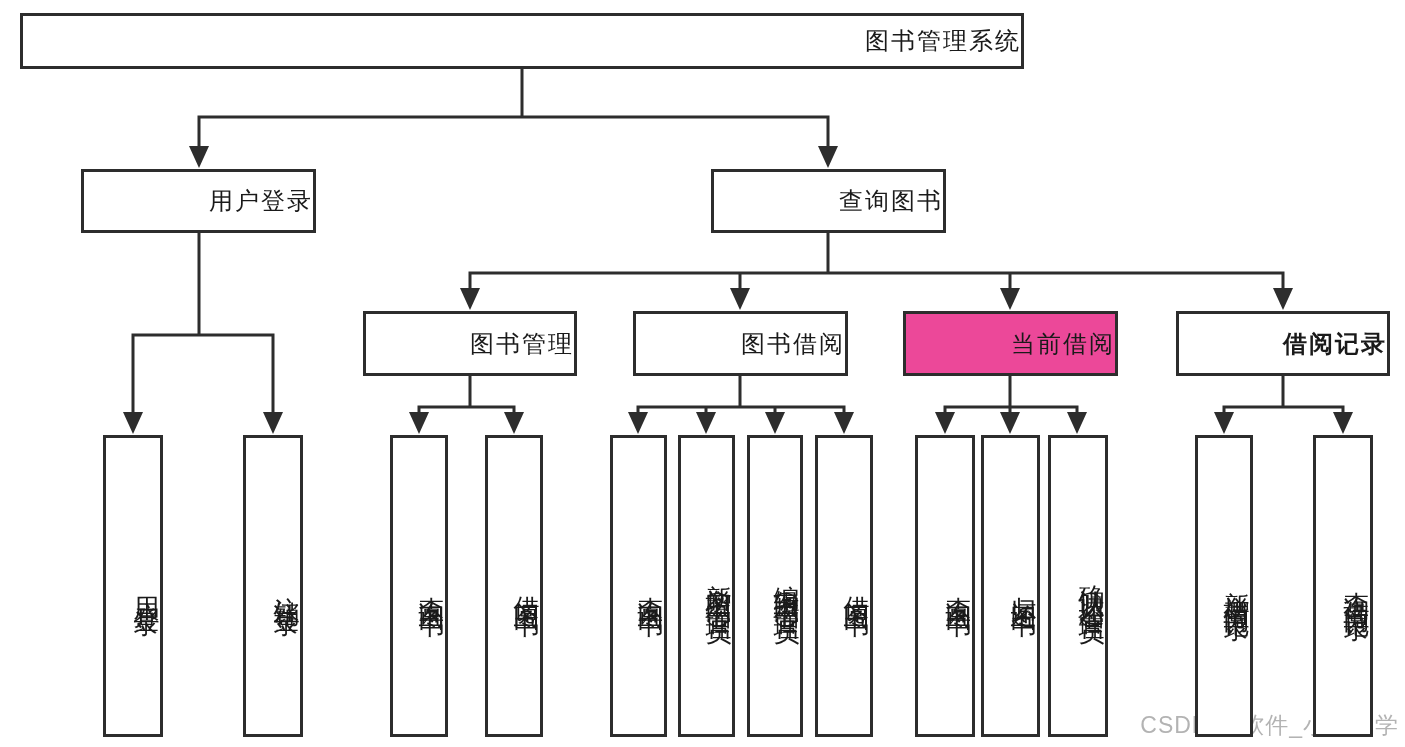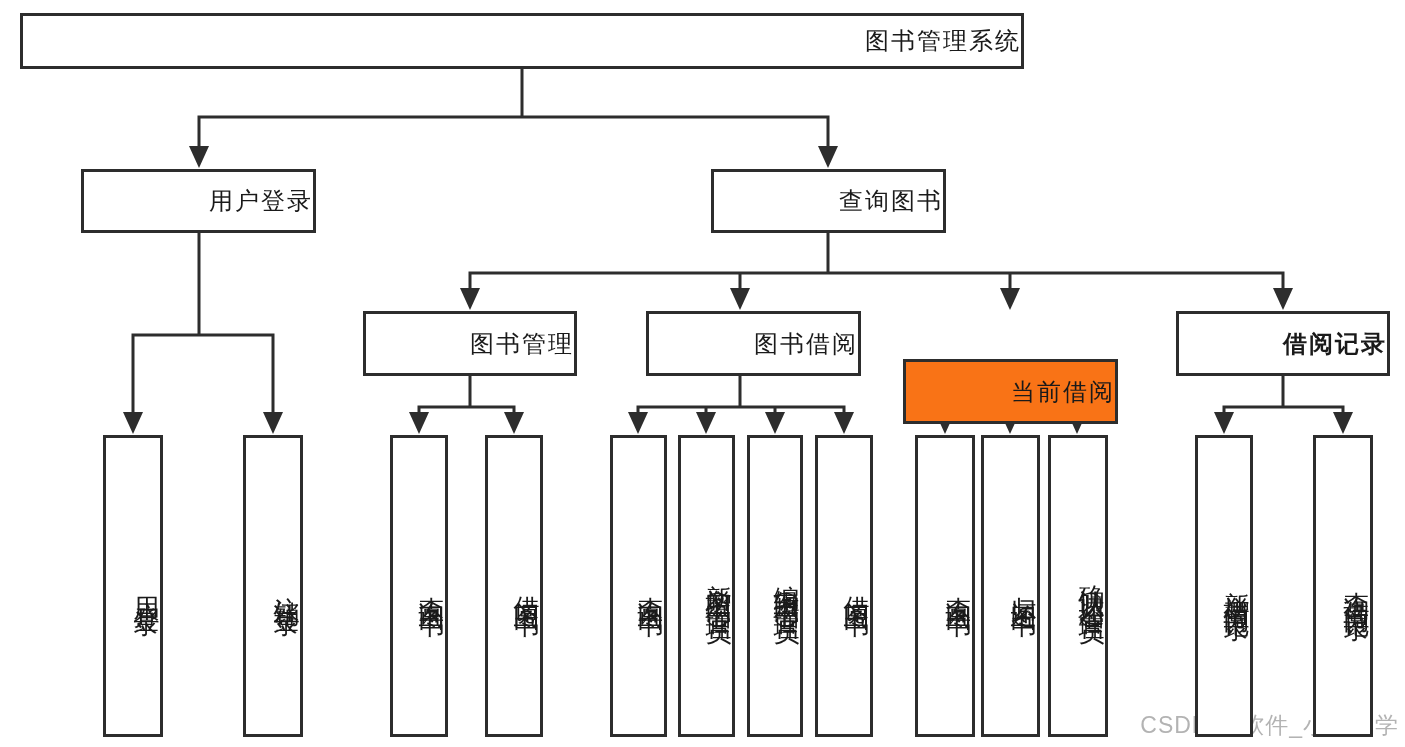--- a/index.html
+++ b/index.html
@@ -81,24 +81,24 @@
     </div>
     <div class="node h" style="left: 81px; top: 169px; width: 235px; height: 64px; border-color: rgb(45, 45, 45); background: rgb(255, 255, 255);">
       <span class="label">用户登录</span>
     </div>
     <div class="node h" style="left: 711px; top: 169px; width: 235px; height: 64px; border-color: rgb(45, 45, 45); background: rgb(255, 255, 255);">
       <span class="label">查询图书</span>
     </div>
     <div class="node h" style="left: 363px; top: 311px; width: 214px; height: 65px; border-color: rgb(45, 45, 45); background: rgb(255, 255, 255);">
       <span class="label">图书管理</span>
     </div>
-    <div class="node h" style="left: 633px; top: 311px; width: 215px; height: 65px; border-color: rgb(45, 45, 45); background: rgb(255, 255, 255); margin-left: 13px;">
+    <div class="node h" style="left: 633px; top: 311px; width: 215px; height: 65px; border-color: rgb(45, 45, 45); background: rgb(255, 255, 255);">
       <span class="label">图书借阅</span>
     </div>
-    <div class="node h" style="left: 903px; top: 311px; width: 215px; height: 65px; border-color: rgb(45, 45, 45); background: #f97316; margin-top: 48px;">
+    <div class="node h" style="left: 903px; top: 311px; width: 215px; height: 65px; border-color: rgb(45, 45, 45); background: #ec4899;">
       <span class="label">当前借阅</span>
     </div>
     <div class="node h" style="left: 1176px; top: 311px; width: 214px; height: 65px; border-color: rgb(45, 45, 45); background: rgb(255, 255, 255); font-weight: bold;">
       <span class="label">借阅记录</span>
     </div>
     <div class="node v" style="left: 103px; top: 435px; width: 60px; height: 302px; border-color: rgb(45, 45, 45); background: rgb(255, 255, 255);">
       <span class="label">用户登录</span>
     </div>
     <div class="node v" style="left: 243px; top: 435px; width: 60px; height: 302px; border-color: rgb(45, 45, 45); background: rgb(255, 255, 255);">
       <span class="label">注销登录</span>

